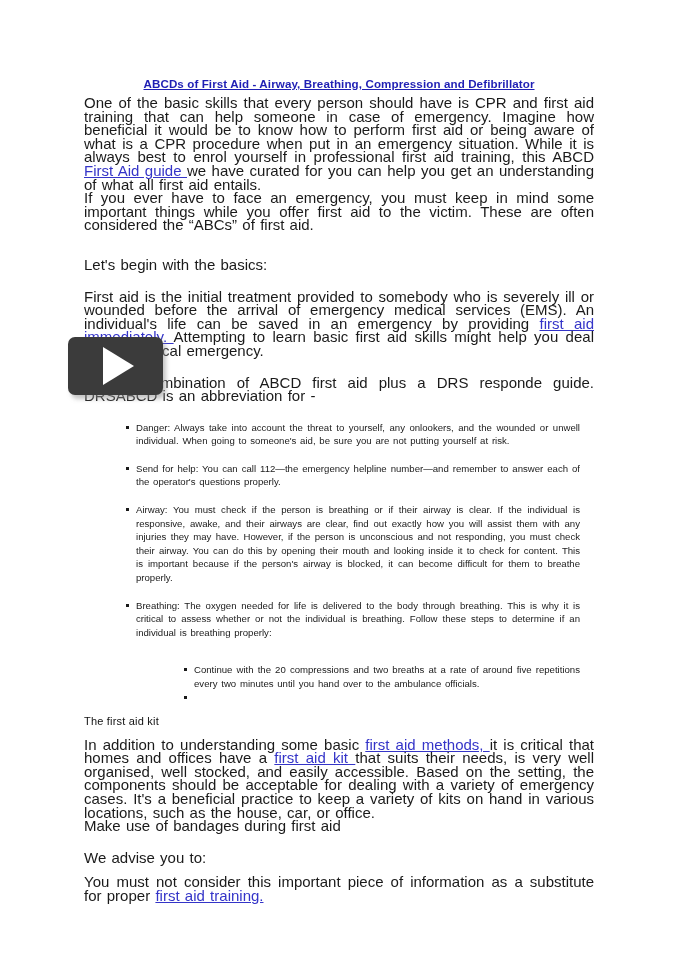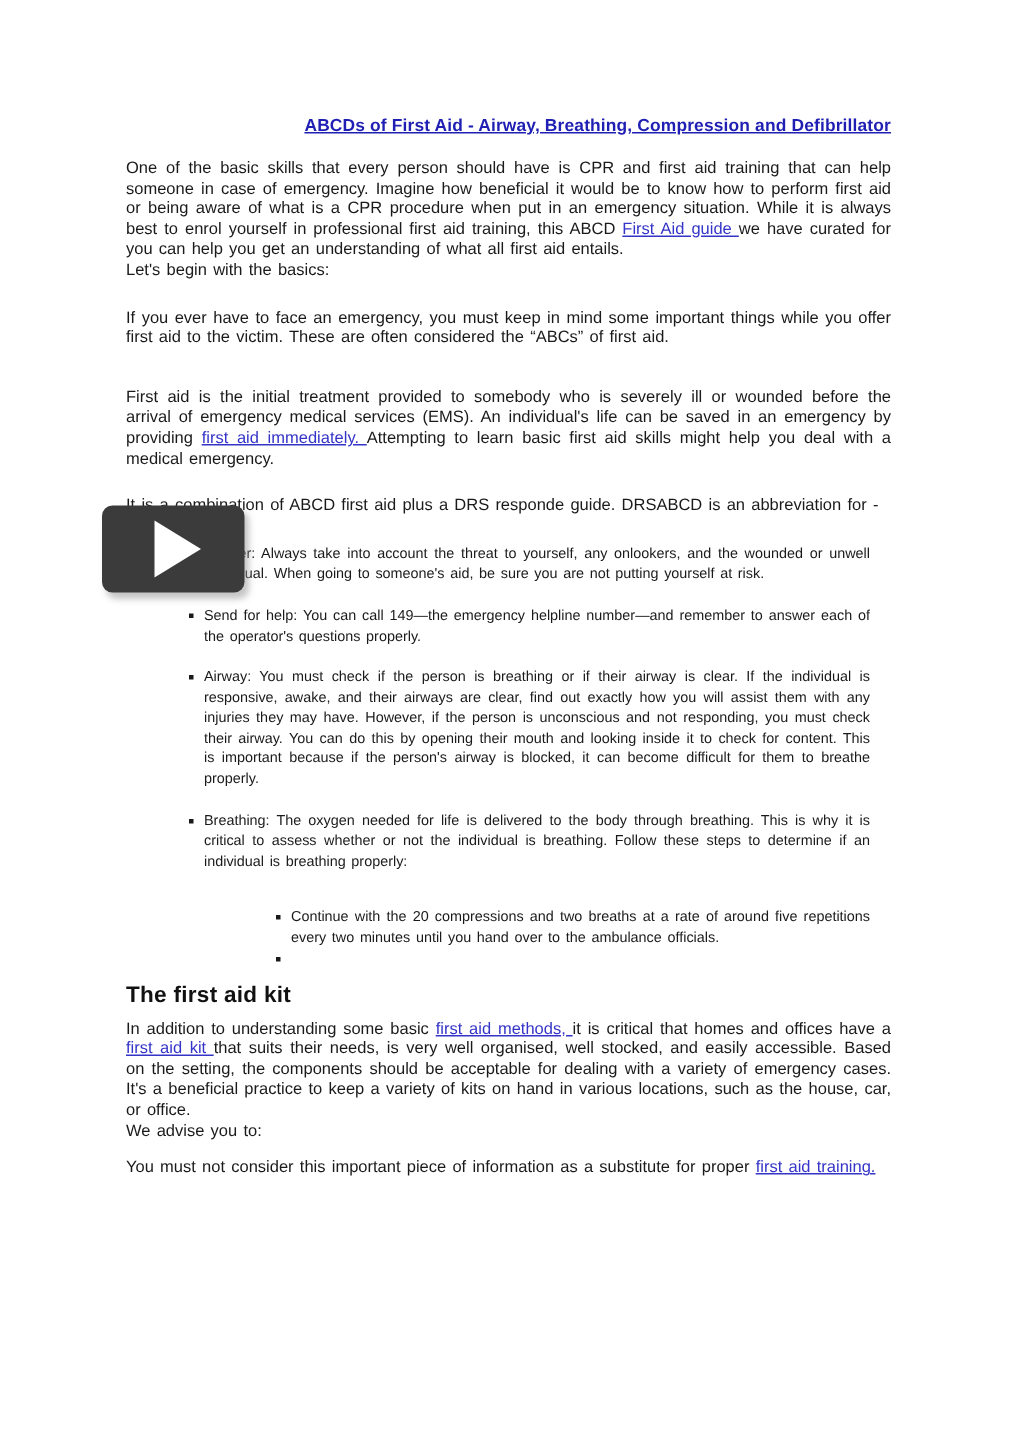--- a/index.html
+++ b/index.html
@@ -22,32 +22,32 @@
     background: #ffffff;
     overflow: hidden;
   }
   .content {
     position: absolute;
     left: 84px;
     top: 76px;
     width: 510px;
   }
   h1.doc-title {
-    margin: 0 0 14px 0;
+    margin: 0 0 4px 0;
     font-size: 11.6px;
     line-height: 16px;
     font-weight: bold;
     color: #1f1fb4;
-    text-align: right;
+    text-align: center;
     text-decoration: underline;
     letter-spacing: 0.1px;
   }
   p.para {
     margin: 0 0 11px 0;
-    font-size: 11px;
+    font-size: 15px;
     line-height: 13.6px;
     text-align: justify;
     color: #1a1a1a;
     word-spacing: 1.1px;
   }
   p.tight {
     margin-bottom: 0;
   }
   p.gap-lg {
     margin-bottom: 26px;
@@ -100,23 +100,23 @@
   }
   .lvl3 {
     margin-left: 100px;
     width: 396px;
   }
   li.bullet.sub {
     margin-bottom: 0;
   }
   h2.sec-title {
     margin: 0 0 10px 0;
-    font-size: 15px;
+    font-size: 11px;
     line-height: 13px;
-    font-weight: bold;
+    font-weight: normal;
     color: #111111;
     letter-spacing: 0.2px;
   }
   .spacer-lg { height: 24px; }
   .spacer-sm { height: 10px; }
   .play-badge {
     position: absolute;
     left: 68px;
     top: 337px;
     width: 95px;
@@ -141,49 +141,50 @@
 <body>
 
 <div class="page">
 
   <div class="content">
 
     <h1 class="doc-title">ABCDs of First Aid - Airway, Breathing, Compression and Defibrillator</h1>
 
     <p class="para tight"><span>One of the basic skills that every person should have is CPR  and first aid training that can help someone in case of emergency. Imagine how beneficial it would be to know how to perform first aid or being aware of what is a CPR  procedure when put in an emergency situation. While it is always best to enrol yourself in professional first aid training, this ABCD </span><a class="doclink" href="#">First Aid guide </a><span>we have curated for you can help you get an understanding of what all first aid entails.</span></p>
 
+    <p class="para gap-lg">If you ever have to face an emergency, you must keep in mind some important things while you offer first aid to the victim. These are often considered the “ABCs” of first aid.</p>
+
     <p class="para gap-md">Let's begin with the basics:</p>
-
-    <p class="para gap-lg">If you ever have to face an emergency, you must keep in mind some important things while you offer first aid to the victim. These are often considered the “ABCs” of first aid.</p>
 
     <p class="para gap-md"><span>First aid is the initial treatment provided to somebody who is severely ill or wounded before the arrival of emergency medical services (EMS). An individual's life can be saved in an emergency by providing </span><a class="doclink" href="#">first aid immediately. </a><span> Attempting to learn basic first aid skills might help you deal with a medical emergency.</span></p>
 
     <p class="para gap-md">It is a combination of ABCD first aid plus a DRS responde guide. DRSABCD is an abbreviation for -</p>
 
     <ul class="bullets lvl1">
       <li class="bullet"><span class="sq"></span><span>Danger: Always take into account the threat to yourself, any onlookers, and the wounded or unwell individual. When going to someone's aid, be sure you are not putting yourself at risk.</span></li>
-      <li class="bullet"><span class="sq"></span><span>Send for help: You can call 149—the emergency helpline number—and remember to answer each of the operator's questions properly.</span></li>
+      <li class="bullet"><span class="sq"></span><span>Send for help: You can call 112—the emergency helpline number—and remember to answer each of the operator's questions properly.</span></li>
       <li class="bullet"><span class="sq"></span><span>Airway: You must check if the person is breathing or if their airway is clear. If the individual is responsive, awake, and their airways are clear, find out exactly how you will assist them with any injuries they may have. However, if the person is unconscious and not responding, you must check their airway. You can do this by opening their mouth and looking inside it to check for content. This is important because if the person's airway is blocked, it can become difficult for them to breathe properly.</span></li>
       <li class="bullet"><span class="sq"></span><span>Breathing: The oxygen needed for life is delivered to the body through breathing. This is why it is critical to assess whether or not the individual is breathing. Follow these steps to determine if an individual is breathing properly:</span></li>
     </ul>
 
 
     <div class="spacer-sm"></div>
 
     <ul class="bullets lvl3">
       <li class="bullet sub"><span class="sq"></span><span>Continue with the 20 compressions and two breaths at a rate of around five repetitions every two minutes until you hand over to the ambulance  officials.</span></li>
       <li class="bullet sub"><span class="sq"></span></li>
     </ul>
 
     <div class="spacer-lg"></div>
 
     <h2 class="sec-title">The first aid kit</h2>
 
     <p class="para tight"><span>In addition to understanding some basic </span><a class="doclink" href="#">first aid methods, </a><span> it is critical that homes and offices have a </span><a class="doclink" href="#">first aid kit </a><span>that suits their needs, is very well organised, well stocked, and easily accessible. Based on the setting, the components should be acceptable for dealing with a variety of emergency cases. It's a beneficial practice to keep a variety of kits on hand in various locations, such as the house, car, or office.</span></p>
 
+    <p class="para gap-md">Make use of bandages during first aid</p>
 
     <p class="para">We advise you to:</p>
 
     <p class="para tight"><span>You must not consider this important piece of information as a substitute for proper </span><a class="doclink" href="#">first aid training.</a></p>
 
   </div>
 
   <div class="play-badge">
     <span class="tri"></span>
   </div>

